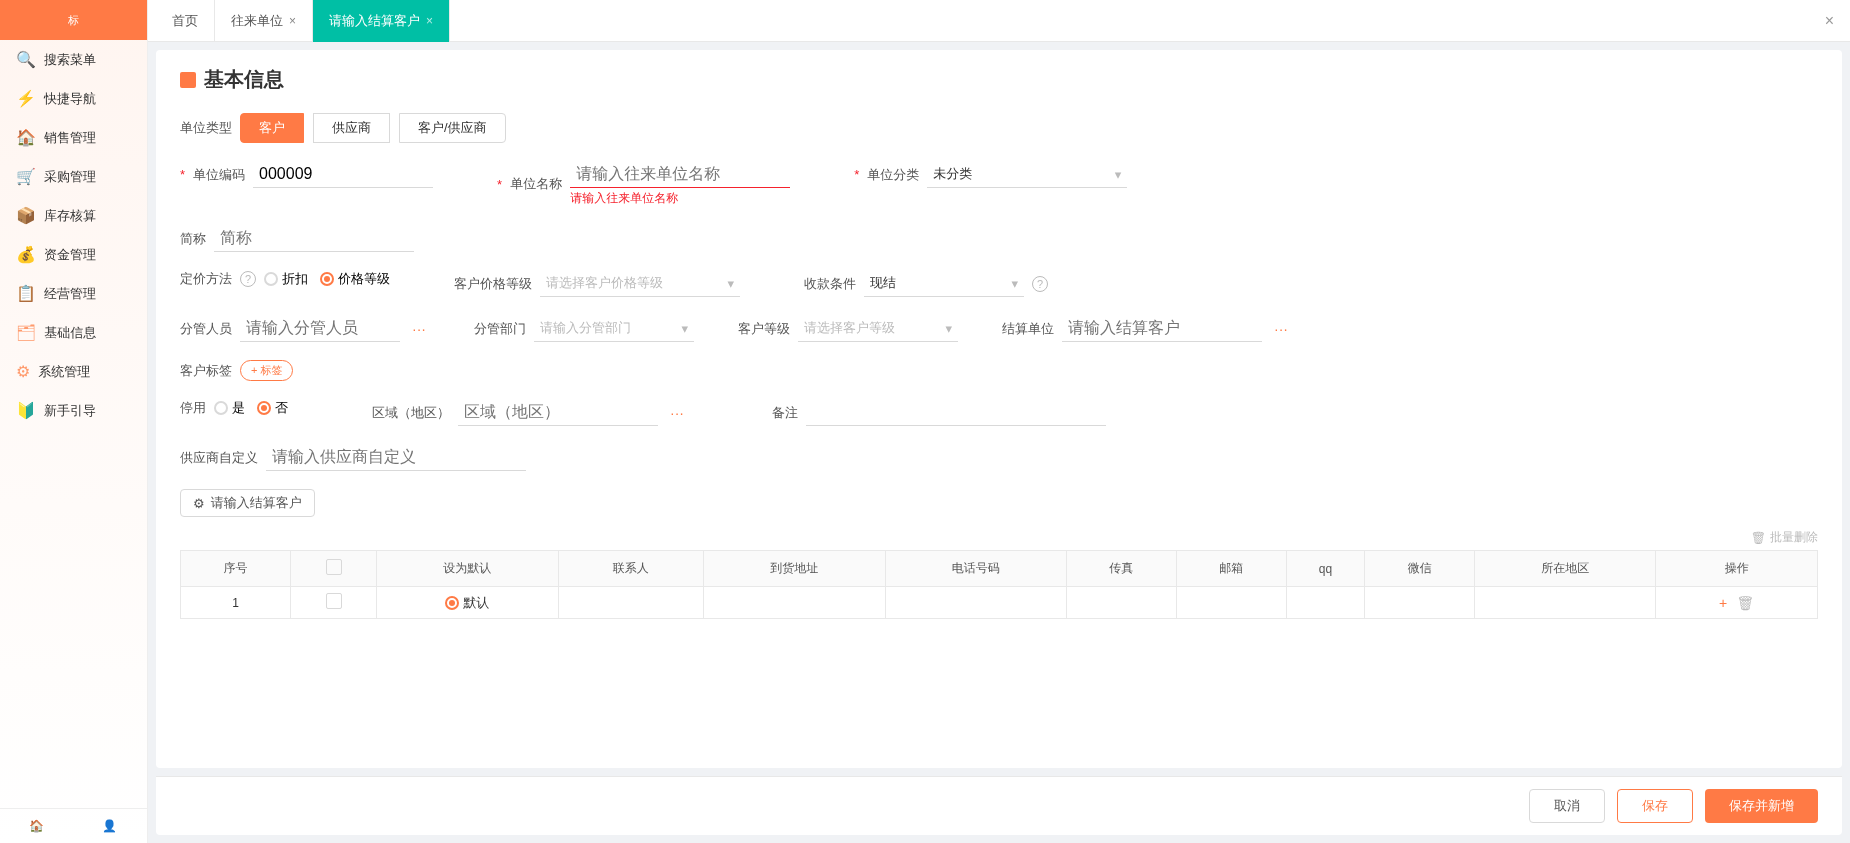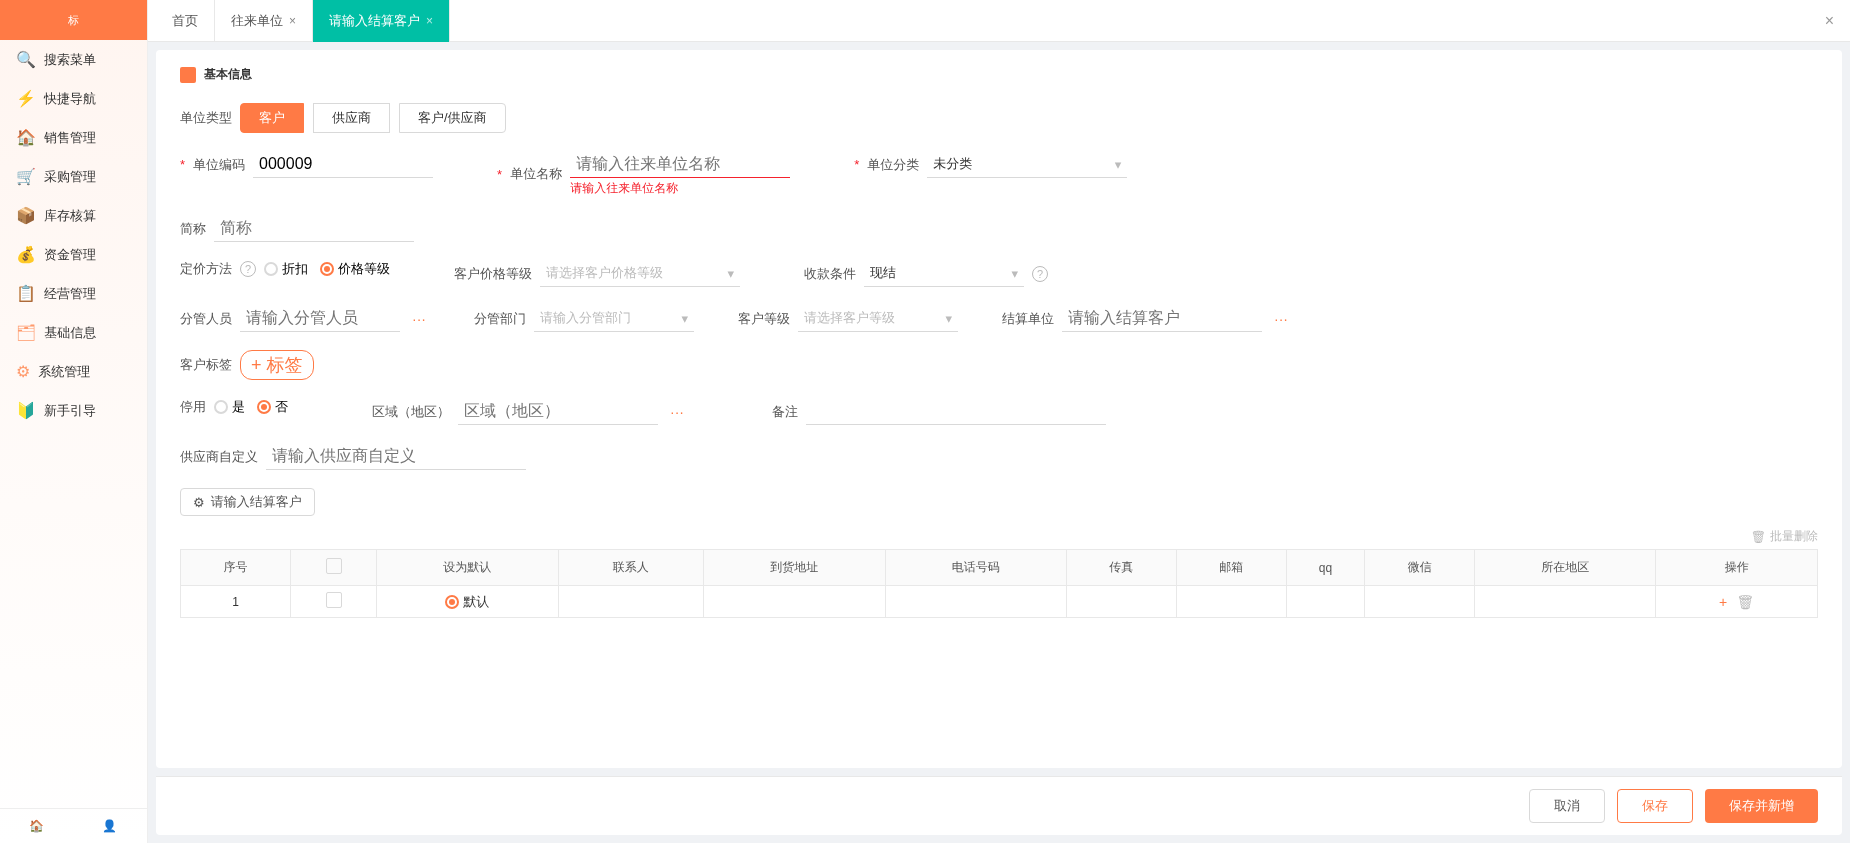--- a/index.html
+++ b/index.html
@@ -103,21 +103,21 @@
       border-radius: 4px;
       padding: 16px 24px;
     }
 
     
     .section-header {
       display: flex;
       align-items: center;
       gap: 8px;
       margin-bottom: 20px;
-      font-size: 12px;
+      font-size: 20px;
       font-weight: bold;
       color: #333;
     }
     .section-header .icon-flag {
       width: 16px;
       height: 16px;
       background: #ff7a45;
       border-radius: 2px;
       display: inline-block;
     }
@@ -237,21 +237,21 @@
     
     .tag-add-btn {
       display: flex;
       align-items: center;
       gap: 4px;
       border: 1px solid #ff7a45;
       color: #ff7a45;
       border-radius: 12px;
       padding: 2px 10px;
       cursor: pointer;
-      font-size: 18px;
+      font-size: 11px;
     }
 
     
     .help-icon {
       width: 16px;
       height: 16px;
       border-radius: 50%;
       border: 1px solid #bbb;
       color: #bbb;
       font-size: 11px;

